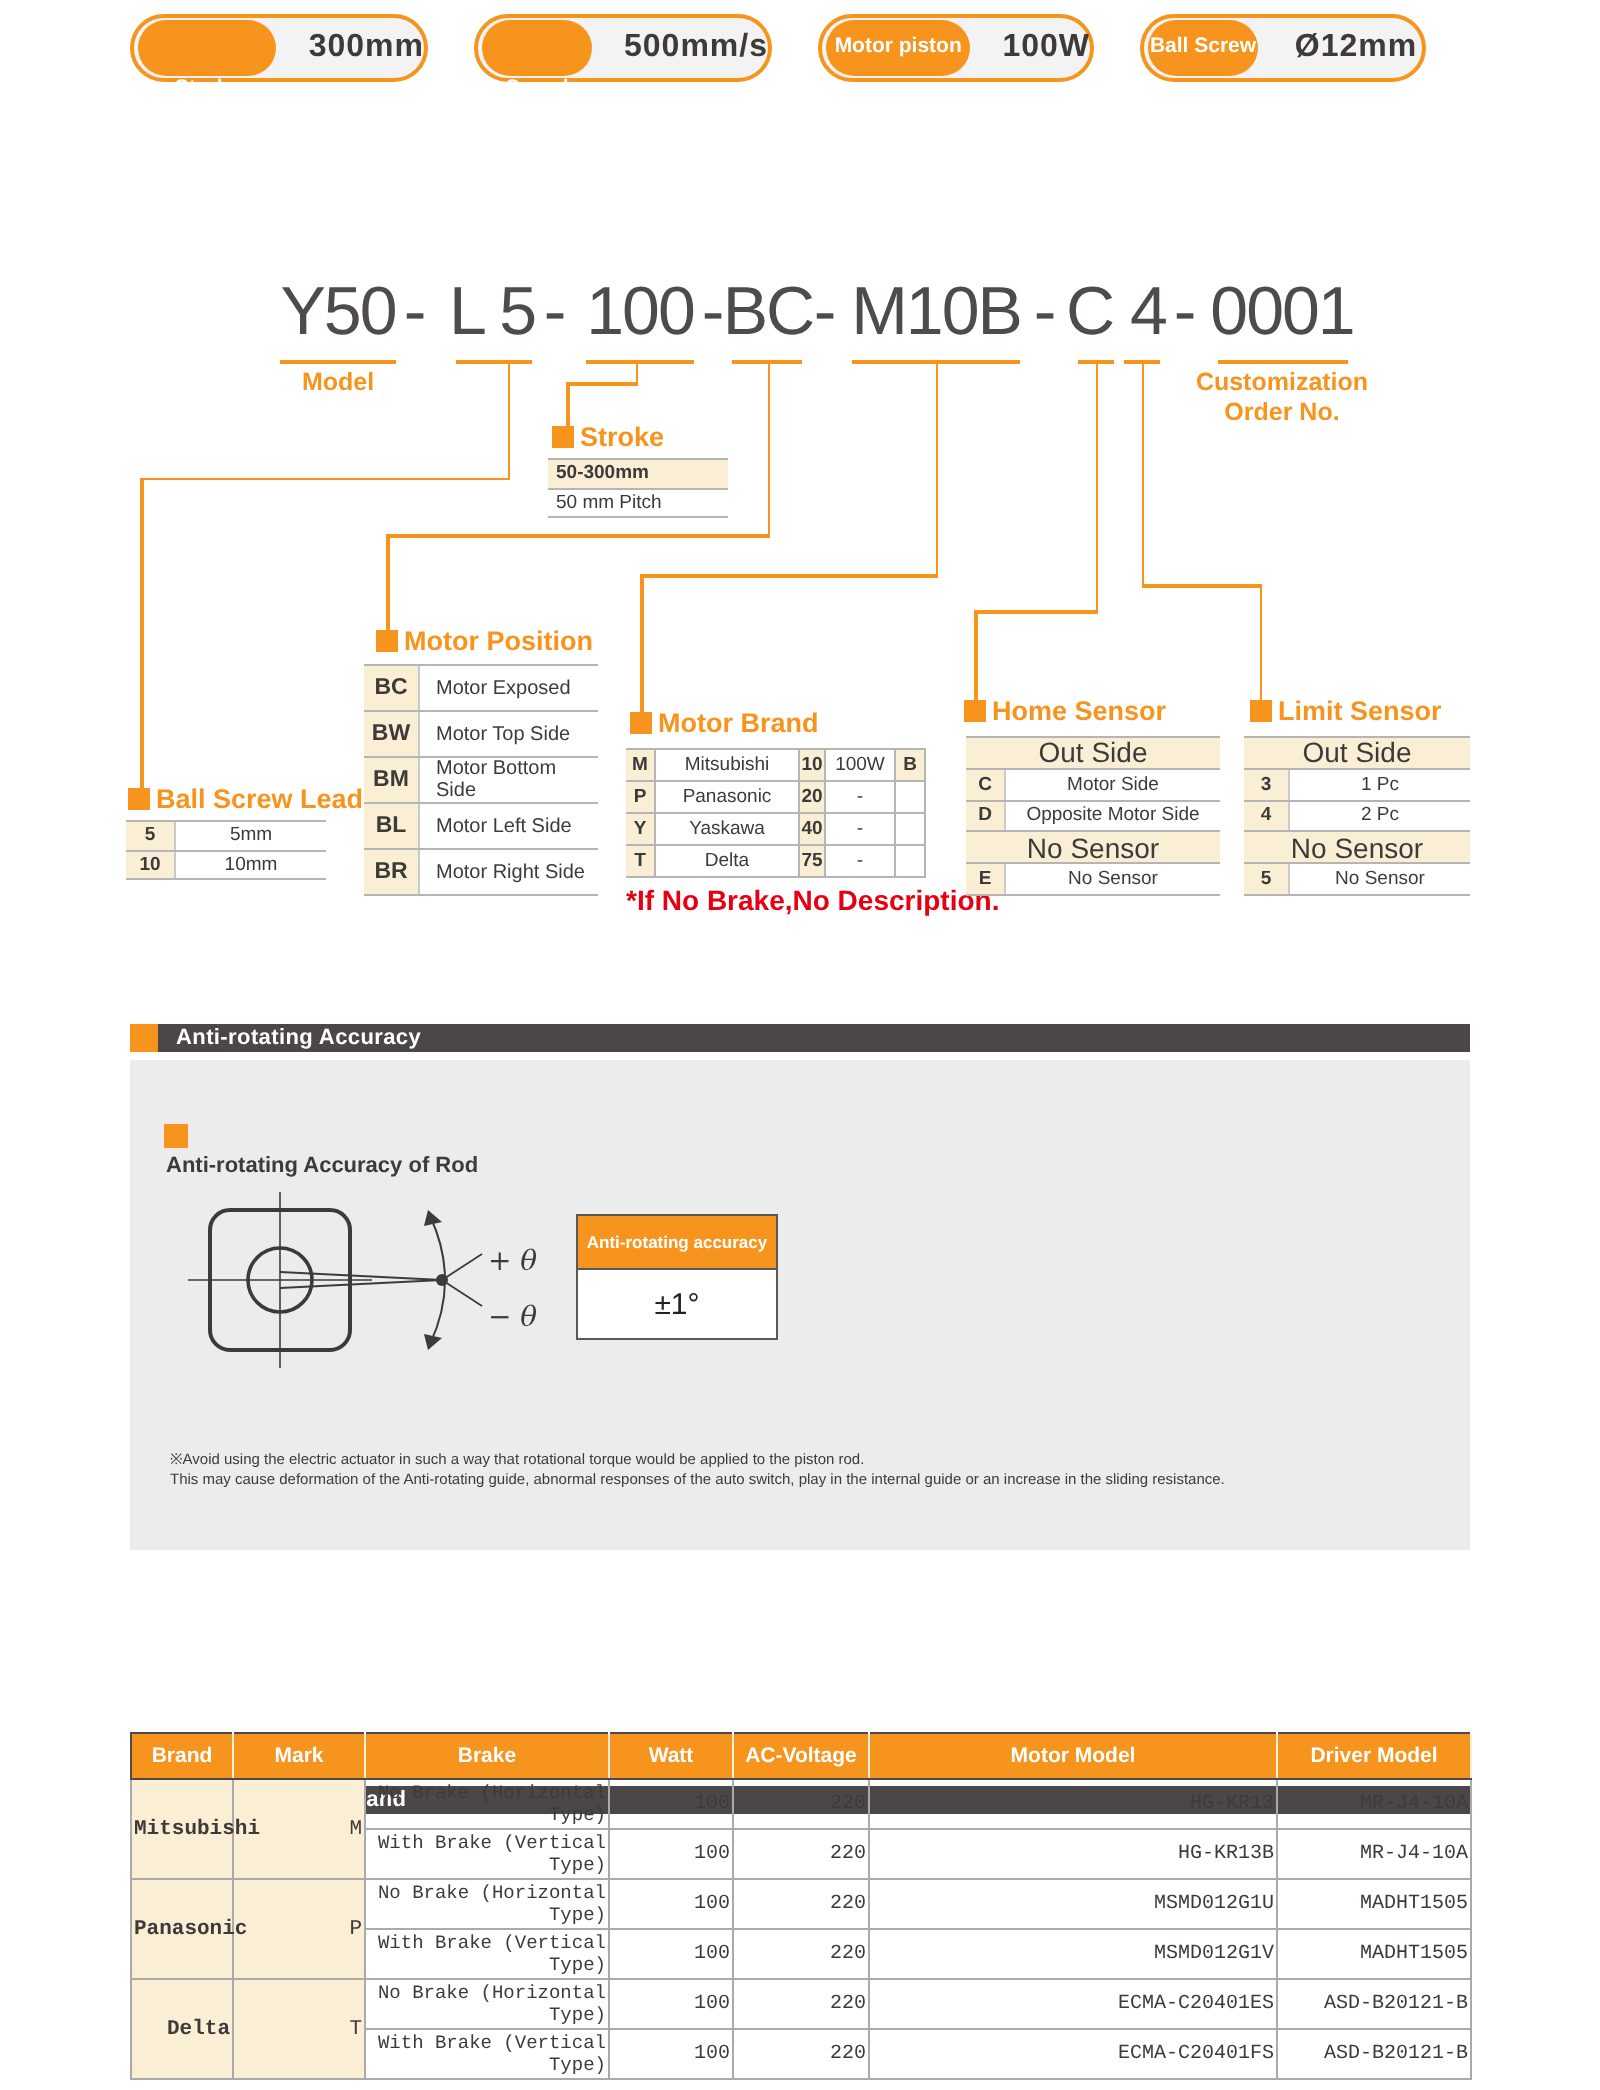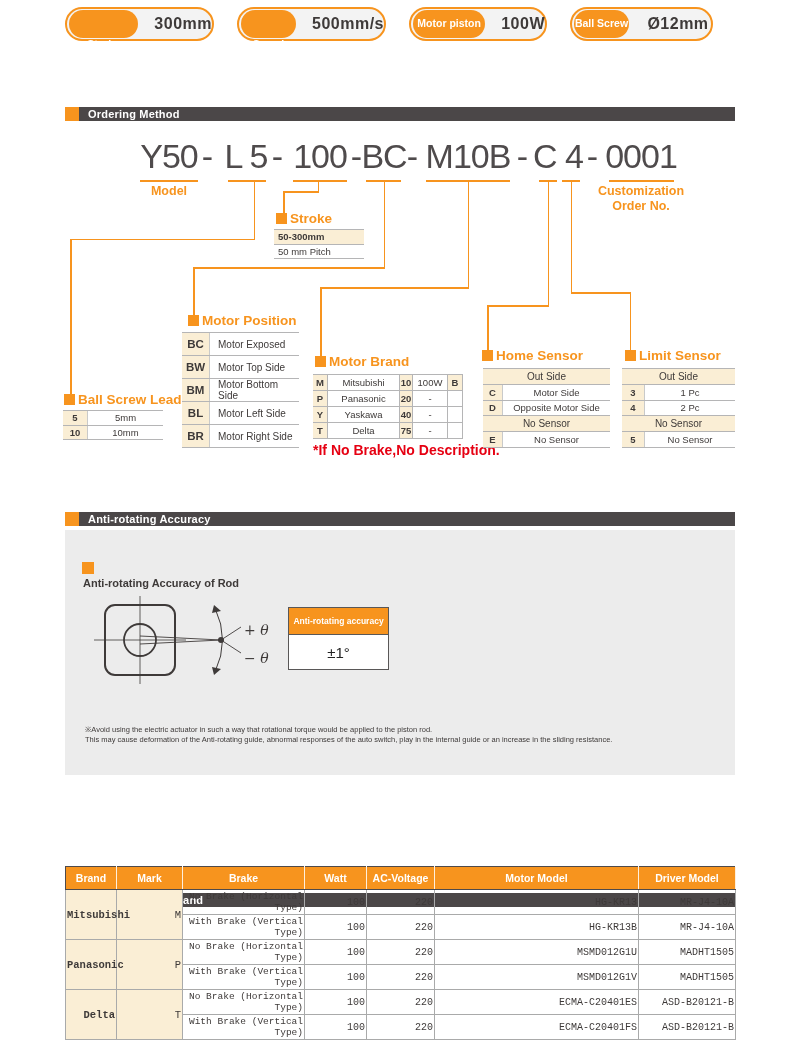--- a/index.html
+++ b/index.html
@@ -59,21 +59,21 @@
   .bsl-c2{flex:1;}
 
   
   #mb-table{left:313px;top:374px;width:150px;}
   .mb-row{display:flex;height:16px;border-bottom:1px solid var(--grid);font-size:9.5px;}
   .mb-cell{border-right:1px solid var(--grid);}
   .mb-cream{background:var(--cream);font-weight:bold;}
   #mb-note{position:absolute;left:313px;top:442px;color:var(--red);font-size:14px;font-weight:bold;}
 
   
-  .sn-span{height:15.8px;border-bottom:1px solid var(--grid);background:var(--cream);font-size:10px;}
+  .sn-span{height:15.8px;border-bottom:1px solid var(--grid);background:var(--cream);font-size:14px;}
   .sn-row{display:flex;height:15.8px;border-bottom:1px solid var(--grid);font-size:9.5px;}
   .sn-c1{background:var(--cream);font-weight:bold;border-right:1px solid #C9CACA;}
   .sn-c2{flex:1;}
   #hs-table{left:483px;top:368px;width:127px;}
   #ls-table{left:622px;top:368px;width:113px;}
 
   
   #anti-panel{position:absolute;left:65px;top:530px;width:670px;height:245px;background:var(--panel);}
   #anti-sq{position:absolute;left:82px;top:562px;width:12px;height:12px;background:var(--orange);}
   #anti-subtitle{position:absolute;left:83px;top:577px;font-size:11px;font-weight:bold;color:var(--ink);}
@@ -123,24 +123,20 @@
         <div class="badge-value">100W</div>
       </div>
       <div class="badge" style="width: 143px;">
         <div class="badge-pill" style="width: 55px;">
           <div class="badge-line">Ball Screw</div>
         </div>
         <div class="badge-value">Ø12mm</div>
       </div>
     </div>
 
-  <div class="section-bar" style="top:107px">
-    <span class="bar-sq"></span>
-    <span class="bar-label">Ordering Method</span>
-  </div>
 
   <div id="code-row">
       <div class="code-seg" style="left: 169px;">Y50</div>
       <div class="code-seg" style="left: 246px;">L 5</div>
       <div class="code-seg" style="left: 320px;">100</div>
       <div class="code-seg" style="left: 384px;">BC</div>
       <div class="code-seg" style="left: 468px;">M10B</div>
       <div class="code-seg" style="left: 558px;">C 4</div>
       <div class="code-seg" style="left: 641px;">0001</div>
       <div class="code-seg" style="left: 207px;">-</div>

